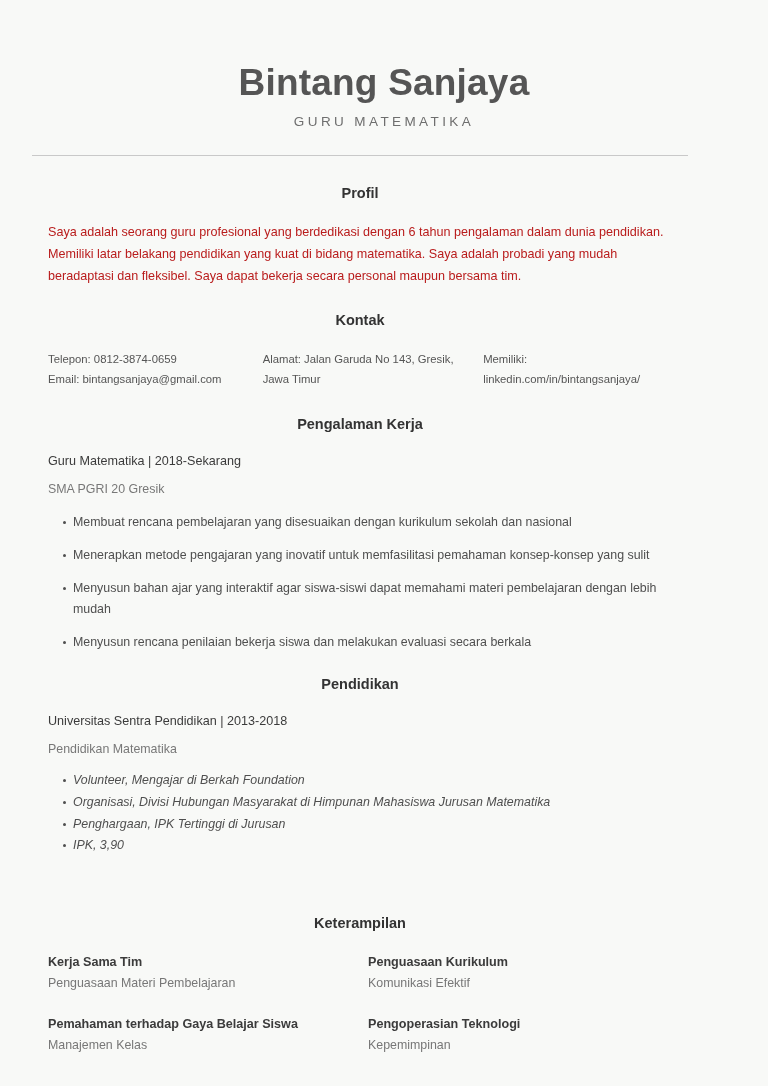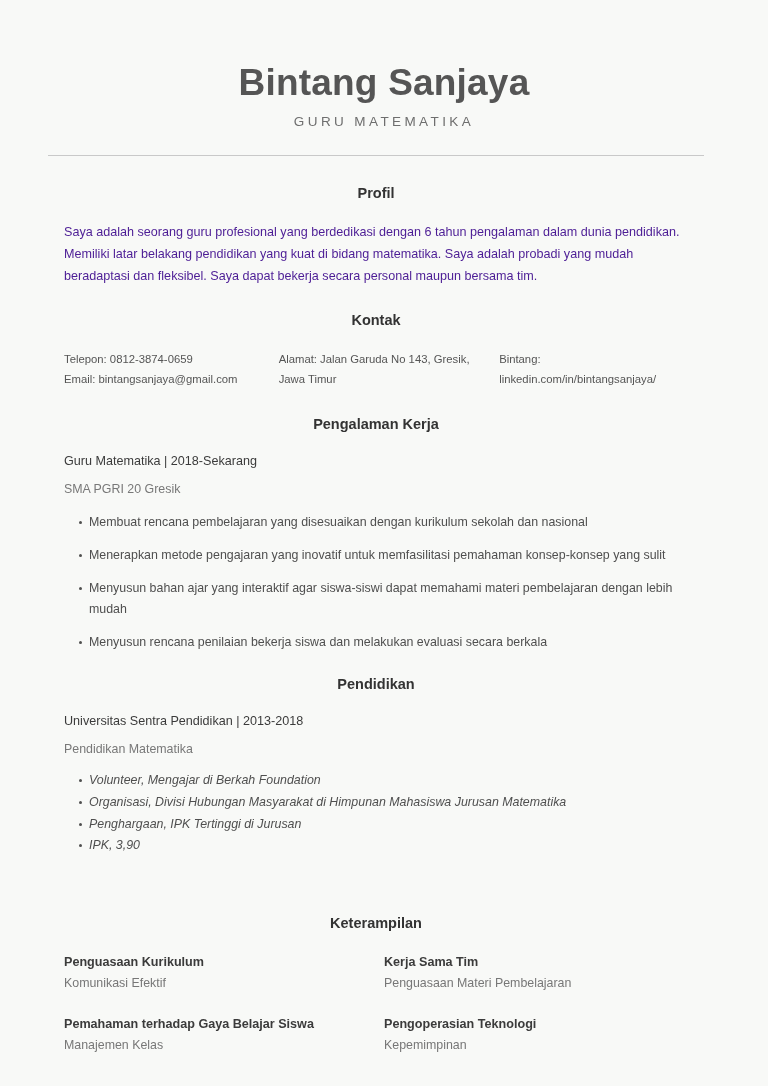--- a/index.html
+++ b/index.html
@@ -12,21 +12,21 @@
     background: #f8f9f7;
     font-family: "Liberation Sans", sans-serif;
     color: #4a4a4a;
     -webkit-font-smoothing: antialiased;
   }
 
   .page {
     width: 768px;
     height: 1086px;
     box-sizing: border-box;
-    padding: 0 48px;
+    padding: 0 32px;
     background: #f8f9f7;
     position: relative;
   }
 
   
   .header {
     padding-top: 62px;
     text-align: center;
   }
   .full-name {
@@ -63,21 +63,21 @@
     margin: 0;
   }
 
   
   .profile-section { margin-top: 29px; }
   .profile-text {
     margin-top: 20px;
     padding: 0 16px;
     font-size: 12.6px;
     line-height: 1.78;
-    color: #4c1d95;
+    color: #b91c1c;
   }
 
   
   .contact-section { margin-top: 24px; }
   .contact-grid {
     margin-top: 21px;
     display: flex;
     padding-left: 16px;
   }
   .contact-col { font-size: 11.3px; line-height: 1.82; color: #555555; }
@@ -179,21 +179,21 @@
     <div class="contact-grid">
       <div class="contact-col contact-col-1">
         <span class="contact-line">Telepon: 0812-3874-0659</span>
         <span class="contact-line">Email: bintangsanjaya@gmail.com</span>
       </div>
       <div class="contact-col contact-col-2">
         <span class="contact-line">Alamat: Jalan Garuda No 143, Gresik,</span>
         <span class="contact-line">Jawa Timur</span>
       </div>
       <div class="contact-col contact-col-3">
-        <span class="contact-line">Bintang:</span>
+        <span class="contact-line">Memiliki:</span>
         <span class="contact-line">linkedin.com/in/bintangsanjaya/</span>
       </div>
     </div>
   </div>
 
   <div class="section experience-section">
     <div class="section-title">Pengalaman Kerja</div>
     <div class="entry">
       <div class="entry-title">Guru Matematika | 2018-Sekarang</div>
       <div class="entry-sub">SMA PGRI 20 Gresik</div>
@@ -217,28 +217,28 @@
         <li>Penghargaan, IPK Tertinggi di Jurusan</li>
         <li>IPK, 3,90</li>
       </ul>
     </div>
   </div>
 
   <div class="section skills-section">
     <div class="section-title">Keterampilan</div>
     <div class="skills-grid">
       <div class="skill-item">
+        <div class="skill-name">Kerja Sama Tim</div>
+        <div class="skill-detail">Penguasaan Materi Pembelajaran</div>
+      </div>
+      <div class="skill-item">
         <div class="skill-name">Penguasaan Kurikulum</div>
         <div class="skill-detail">Komunikasi Efektif</div>
       </div>
       <div class="skill-item">
-        <div class="skill-name">Kerja Sama Tim</div>
-        <div class="skill-detail">Penguasaan Materi Pembelajaran</div>
-      </div>
-      <div class="skill-item">
         <div class="skill-name">Pemahaman terhadap Gaya Belajar Siswa</div>
         <div class="skill-detail">Manajemen Kelas</div>
       </div>
       <div class="skill-item">
         <div class="skill-name">Pengoperasian Teknologi</div>
         <div class="skill-detail">Kepemimpinan</div>
       </div>
     </div>
   </div>
 

